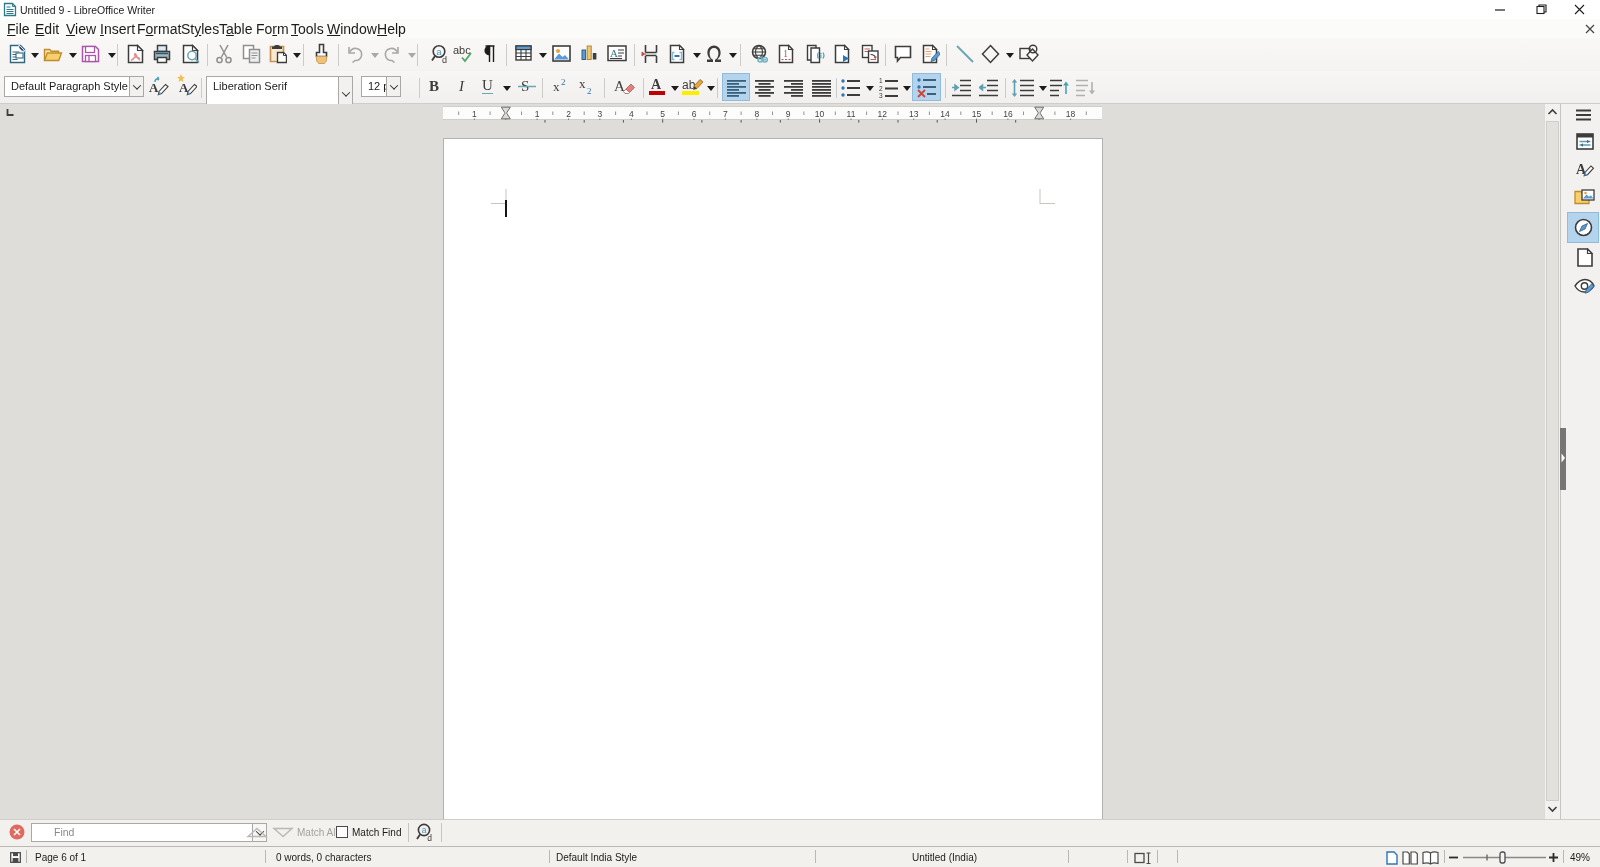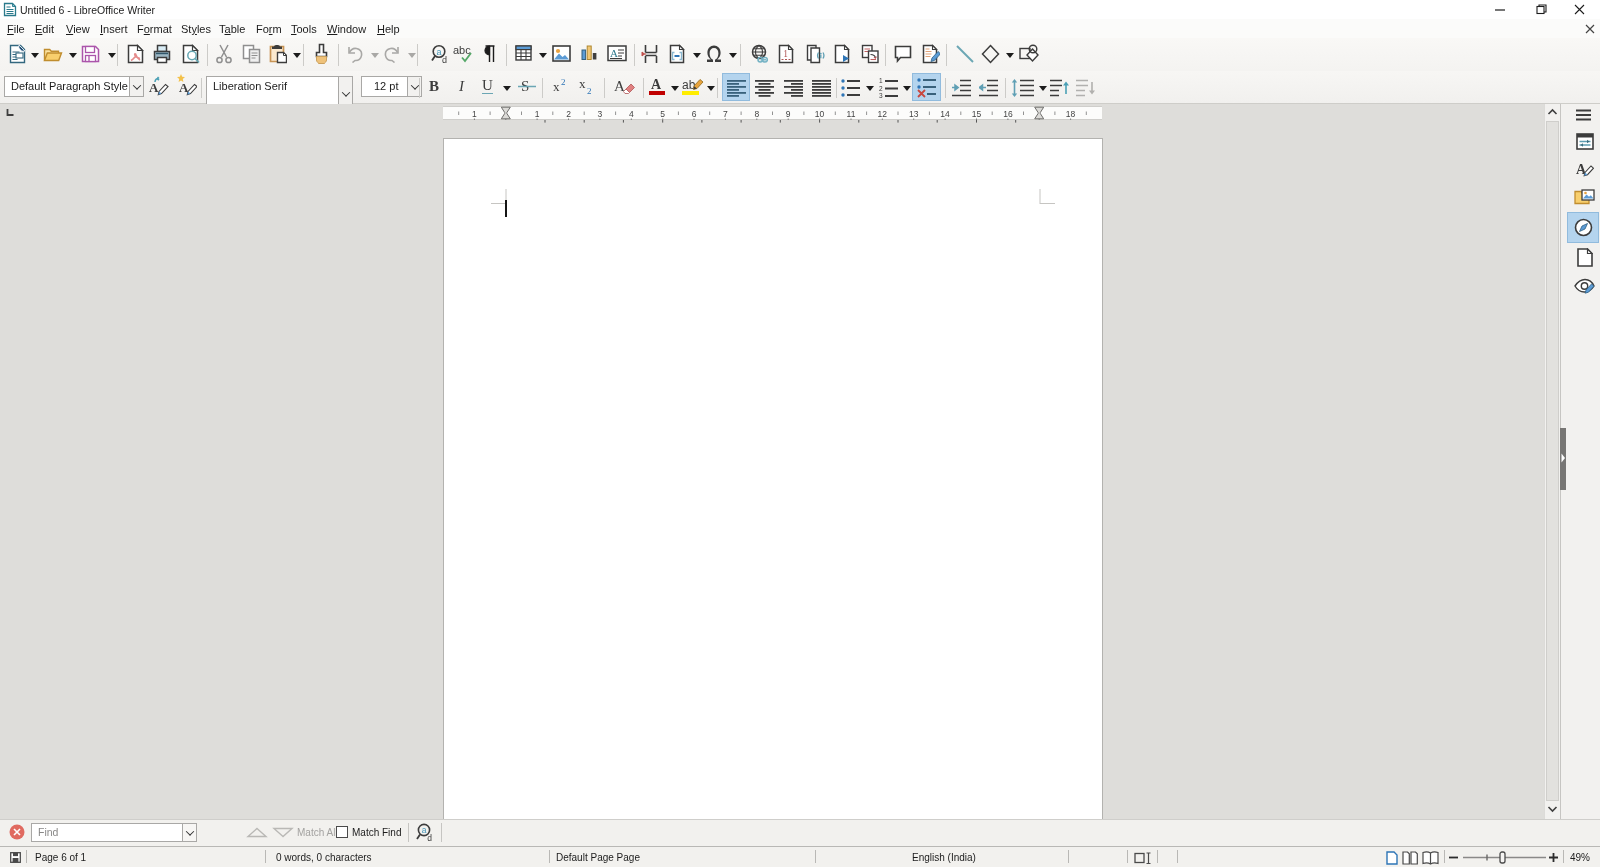--- a/index.html
+++ b/index.html
@@ -4,32 +4,32 @@
 html,body{width:1600px;height:867px;overflow:hidden}
 body{position:relative;font-family:"Liberation Sans",sans-serif;background:#fff;font-size:12px;color:#1c1c1c}
 .ab{position:absolute}
 .sep1{position:absolute;top:44px;width:1px;height:22px;background:#cccbc8}
 .sep2{position:absolute;top:78px;width:1px;height:20px;background:#cccbc8}
 .dd{position:absolute;width:0;height:0;border-left:4px solid transparent;border-right:4px solid transparent;border-top:5px solid #1c1c1c}
 .ddg{border-top-color:#a9a8a6}
 .combo{position:absolute;background:#fff;border:1px solid #a9a8a6;font-size:11px;color:#1c1c1c;white-space:nowrap;overflow:hidden}
 .cbtn{position:absolute;right:0;top:0;bottom:0;width:14px;background:#f2f1ef;border-left:1px solid #a9a8a6;display:flex;align-items:center;justify-content:center}
 .chev{width:6px;height:6px;border-left:1.4px solid #333;border-bottom:1.4px solid #333;transform:rotate(-45deg) translate(1px,-1px)}
-.mi{position:absolute;top:0;height:19px;line-height:20px;font-size:11px;color:#1c1c1c}
+.mi{position:absolute;top:0;height:19px;line-height:20px;font-size:14px;color:#1c1c1c}
 .ssep{position:absolute;top:850px;width:1px;height:13px;background:#b9b8b5}
 .stxt{position:absolute;top:852px;font-size:10px;color:#1c1c1c;line-height:12px}
 </style></head><body>
 
 <div class="ab" style="left:0;top:0;width:1600px;height:19px;background:#fff"></div>
 <svg class="ab" style="left:3px;top:2px" width="14" height="15" viewBox="0 0 14 15">
 <path d="M1.5 1.5h8l3 3v9h-11z" fill="#fff" stroke="#2a7a8c" stroke-width="1.3"></path>
 <path d="M9.5 1.5l3 3h-3z" fill="#7ec4cf" stroke="#2a7a8c" stroke-width=".9"></path>
 <path d="M3.5 5h4M3.5 7.5h7M3.5 9.5h7M3.5 11.5h7" stroke="#2a7a8c" stroke-width="1"></path>
 </svg>
-<div class="ab" style="left:20px;top:4px;font-size:10.5px;color:#1b1b1b">Untitled 6 - LibreOffice Writer</div>
+<div class="ab" style="left:20px;top:4px;font-size:10.5px;color:#1b1b1b">Untitled 9 - LibreOffice Writer</div>
 <svg class="ab" style="left:1494px;top:4px" width="100" height="12" viewBox="0 0 100 12">
     <path d="M1 6h10" stroke="#1c1c1c" stroke-width="1.2"></path>
     <rect x="43" y="2.5" width="7" height="7" fill="none" stroke="#1c1c1c" stroke-width="1.1"></rect>
     <path d="M45 2.5v-1.5h7v7h-2" fill="none" stroke="#1c1c1c" stroke-width="1.1"></path>
     <path d="M81 1l9 9M90 1l-9 9" stroke="#1c1c1c" stroke-width="1.1"></path>
   </svg>
 <div class="ab" style="left:0;top:19px;width:1600px;height:19px;background:#fbfbfa"></div>
 <div class="mi" style="left:7px;top:19px"><u>F</u>ile</div>
 <div class="mi" style="left:35px;top:19px"><u>E</u>dit</div>
 <div class="mi" style="left:66px;top:19px"><u>V</u>iew</div>
@@ -241,21 +241,21 @@
 <svg class="ab" style="left:176px;top:74px" width="21" height="23" viewBox="0 0 21 23">
     <path d="M5 0l1.2 2.8L9 3l-2.2 2 .6 3L5 6.6 2.6 8l.6-3L1 3l2.8-.2z" fill="#f3c14b"></path>
     <text x="3" y="18" font-size="13" font-weight="bold" fill="#3c3c3c" font-family="Liberation Serif">A</text>
     <path d="M12 17.5l6.5-7 2.5 2-6.5 7-3.2 1.2z" fill="#fff" stroke="#3c3c3c" stroke-width="1.1"></path>
     <path d="M11.3 20.7l3.2-1.2-2.4-2z" fill="#5b9bd5"></path>
   </svg>
 <div class="sep2" style="left:201px"></div>
 <div class="combo" style="left:206px;top:76px;width:147px;height:36px;line-height:19px;padding-left:6px">Liberation Serif<span class="cbtn">
       <span class="chev"></span>
     </span></div>
-<div class="combo" style="left:361px;top:76px;width:61px;height:21px;line-height:19px;padding-left:12px">12 pt<span class="cbtn">
+<div class="combo" style="left:361px;top:76px;width:40px;height:21px;line-height:19px;padding-left:6px">12 pt<span class="cbtn">
       <span class="chev"></span>
     </span></div>
 <div class="sep2" style="left:419px"></div>
 <div class="ab" style="left:429px;top:78px;font-size:15px;font-weight:bold;color:#3c3c3c;font-family:Liberation Serif">B</div>
 <div class="ab" style="left:459px;top:78px;font-size:15px;font-style:italic;color:#3c3c3c;font-family:Liberation Serif">I</div>
 <div class="ab" style="left:482px;top:78px;font-size:15px;color:#3c3c3c;font-family:Liberation Serif;border-bottom:1.5px solid #6ba6b4;line-height:15px">U</div>
 <div class="dd" style="left:503px;top:86px"></div>
 <div class="ab" style="left:521px;top:78px;font-size:15px;color:#3c3c3c;font-family:Liberation Serif">S</div>
 <svg class="ab" style="left:518px;top:85px" width="18" height="3">
     <path d="M0 1.5h18" stroke="#6ba6b4" stroke-width="1.5"></path>
@@ -504,21 +504,21 @@
 <svg class="ab" style="left:1574px;top:277px" width="21" height="19" viewBox="0 0 21 19">
     <path d="M1 8c3-4.5 7-6.5 10-6.5S18 3.5 20 8c-2.5 4-6 6-9.5 6S3 11.5 1 8z" fill="#fff" stroke="#3c3c3c" stroke-width="1.4" transform="translate(0,1)"></path>
     <circle cx="10.5" cy="9" r="3.2" fill="#fff" stroke="#3c3c3c" stroke-width="1.4"></circle>
     <path d="M12 13l5.5-6 2.5 2.2-5.5 6-3.3 1z" fill="#5b9bd5" stroke="#2e5f84" stroke-width=".8"></path>
   </svg>
 <div class="ab" style="left:0;top:819px;width:1600px;height:27px;background:#f2f1ee;border-top:1px solid #cfcecb"></div>
 <svg class="ab" style="left:9px;top:824px" width="16" height="16">
     <circle cx="8" cy="8" r="7.5" fill="#e06a60"></circle>
     <path d="M5 5l6 6M11 5l-6 6" stroke="#fff" stroke-width="1.6"></path>
   </svg>
-<div class="combo" style="left:31px;top:823px;width:166px;height:19px;line-height:17px;padding-left:6px;color:#8a8988;font-size:10.5px">Find<span class="cbtn" style="background:#f7f6f4">
+<div class="combo" style="left:31px;top:823px;width:236px;height:19px;line-height:17px;padding-left:22px;color:#8a8988;font-size:10.5px">Find<span class="cbtn" style="background:#f7f6f4">
       <span class="chev"></span>
     </span></div>
 <svg class="ab" style="left:246px;top:827px" width="22" height="11">
     <path d="M11 1.5L20 9.5H2z" fill="none" stroke="#b9b8b5" stroke-width="1.4"></path>
   </svg>
 <svg class="ab" style="left:272px;top:827px" width="22" height="11">
     <path d="M11 9.5L2 1.5h18z" fill="none" stroke="#b9b8b5" stroke-width="1.4"></path>
   </svg>
 <div class="ab" style="left:297px;top:827px;font-size:10px;color:#a3a2a0">Match All</div>
 <div class="ab" style="left:336px;top:826px;width:12px;height:12px;background:#fff;border:1.5px solid #4a4a4a"></div>
@@ -535,23 +535,23 @@
 <svg class="ab" style="left:10px;top:852px" width="11" height="11" viewBox="0 0 11 11">
     <rect x="0.7" y="0.7" width="9.6" height="9.6" fill="#fff" stroke="#4a4a4a" stroke-width="1.3"></rect>
     <rect x="3" y="0.7" width="5" height="3.4" fill="#4a4a4a"></rect>
     <rect x="2.6" y="6" width="5.8" height="4.3" fill="#4a4a4a"></rect>
   </svg>
 <div class="ssep" style="left:26px"></div>
 <div class="stxt" style="left:35px">Page 6 of 1</div>
 <div class="ssep" style="left:265px"></div>
 <div class="stxt" style="left:276px">0 words, 0 characters</div>
 <div class="ssep" style="left:549px"></div>
-<div class="stxt" style="left:556px">Default Page Page</div>
+<div class="stxt" style="left:556px">Default India Style</div>
 <div class="ssep" style="left:815px"></div>
-<div class="stxt" style="left:912px">English (India)</div>
+<div class="stxt" style="left:912px">Untitled (India)</div>
 <div class="ssep" style="left:1068px"></div>
 <div class="ssep" style="left:1127px"></div>
 <svg class="ab" style="left:1134px;top:852px" width="18" height="12" viewBox="0 0 18 12">
     <rect x="1" y="1.5" width="9" height="9" fill="none" stroke="#4a4a4a" stroke-width="1.3"></rect>
     <path d="M14.5 1v10.5M12.5 1h4M12.5 11.5h4" stroke="#4a4a4a" stroke-width="1.2"></path>
   </svg>
 <div class="ssep" style="left:1157px"></div>
 <div class="ssep" style="left:1177px"></div>
 <svg class="ab" style="left:1386px;top:851px" width="12" height="14" viewBox="0 0 12 14">
     <path d="M1 1h7l3 3v9H1z" fill="#fff" stroke="#2e75b6" stroke-width="1.4"></path>

